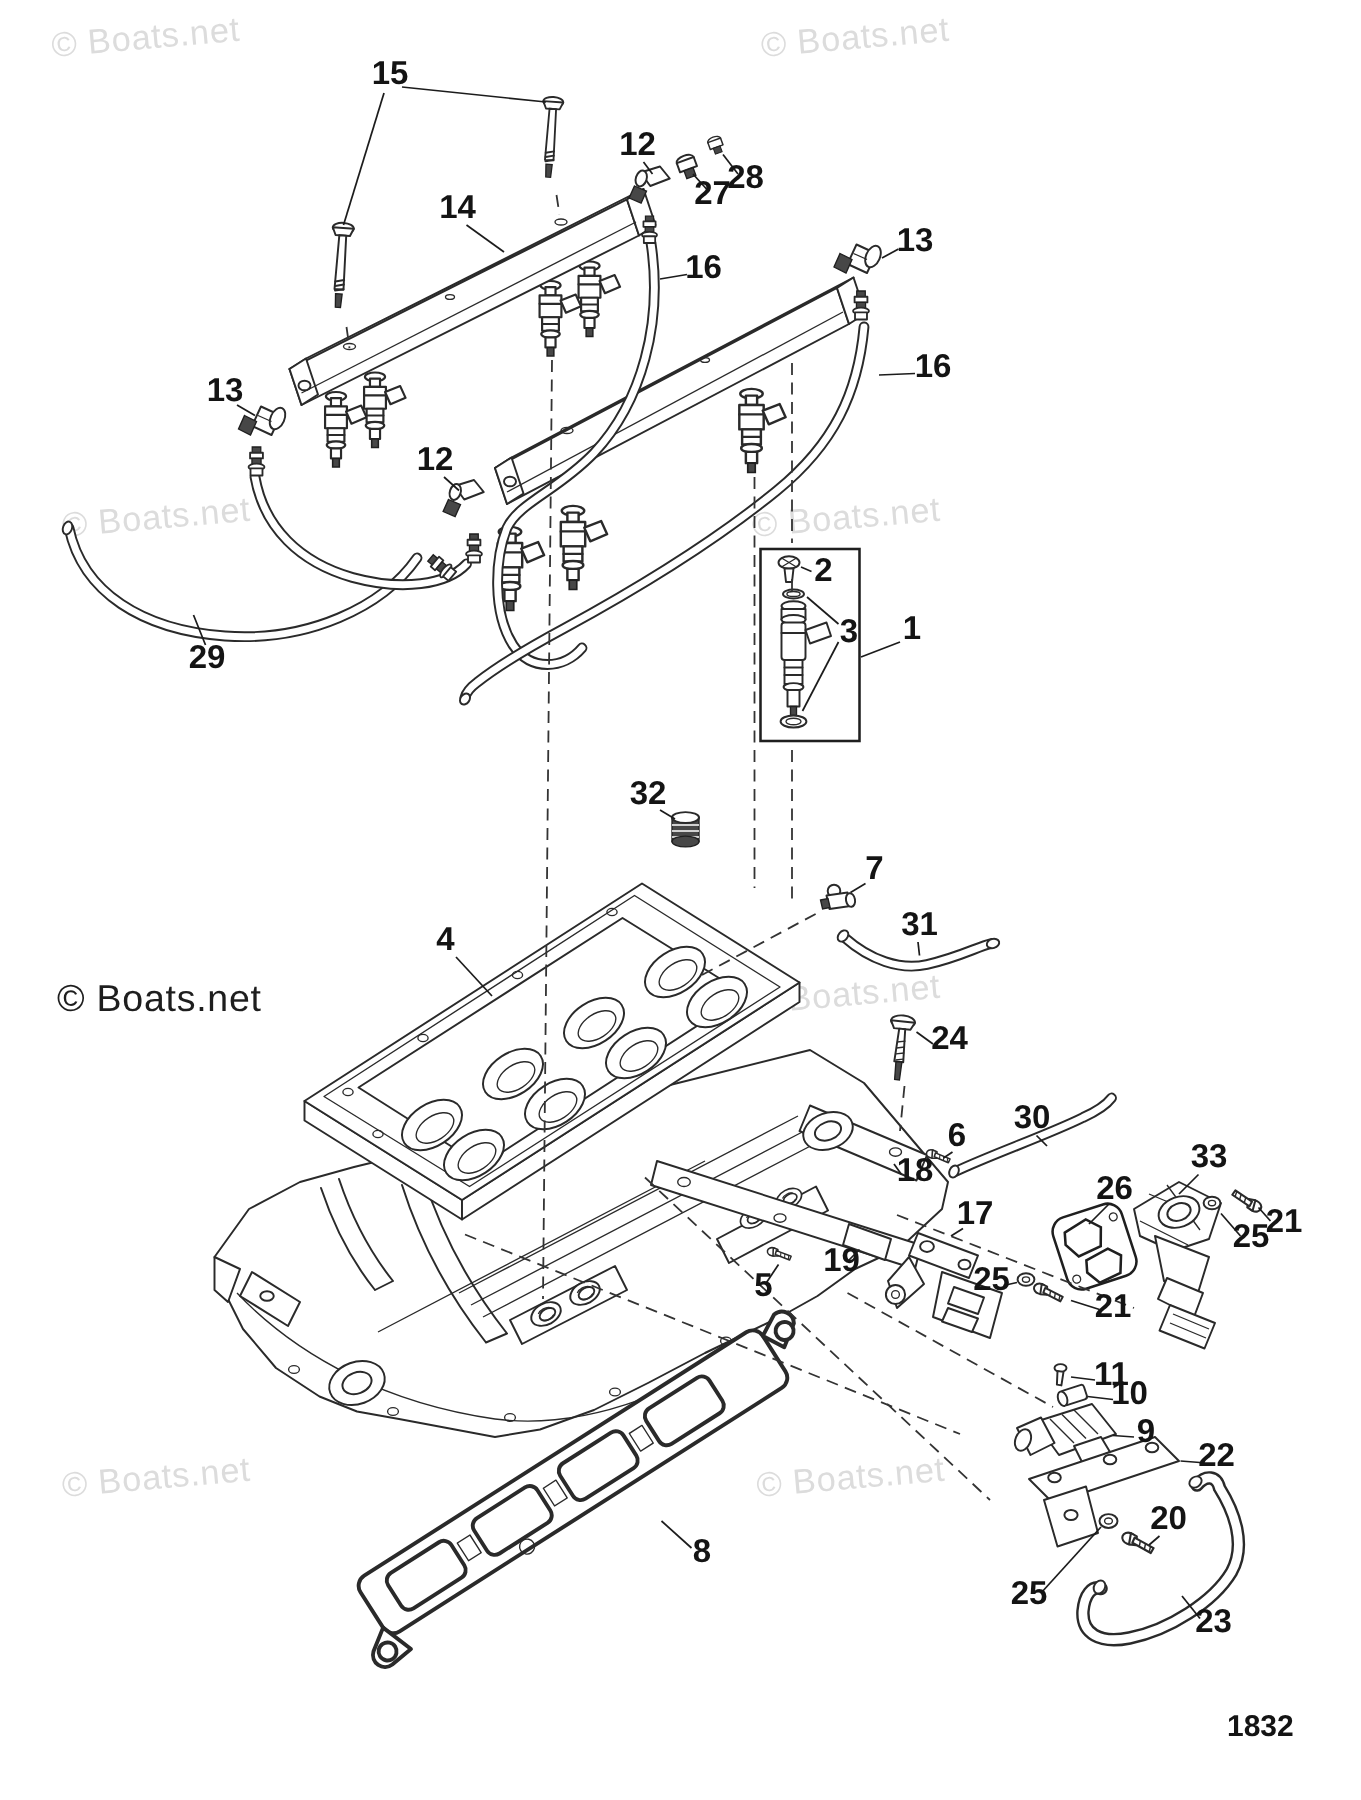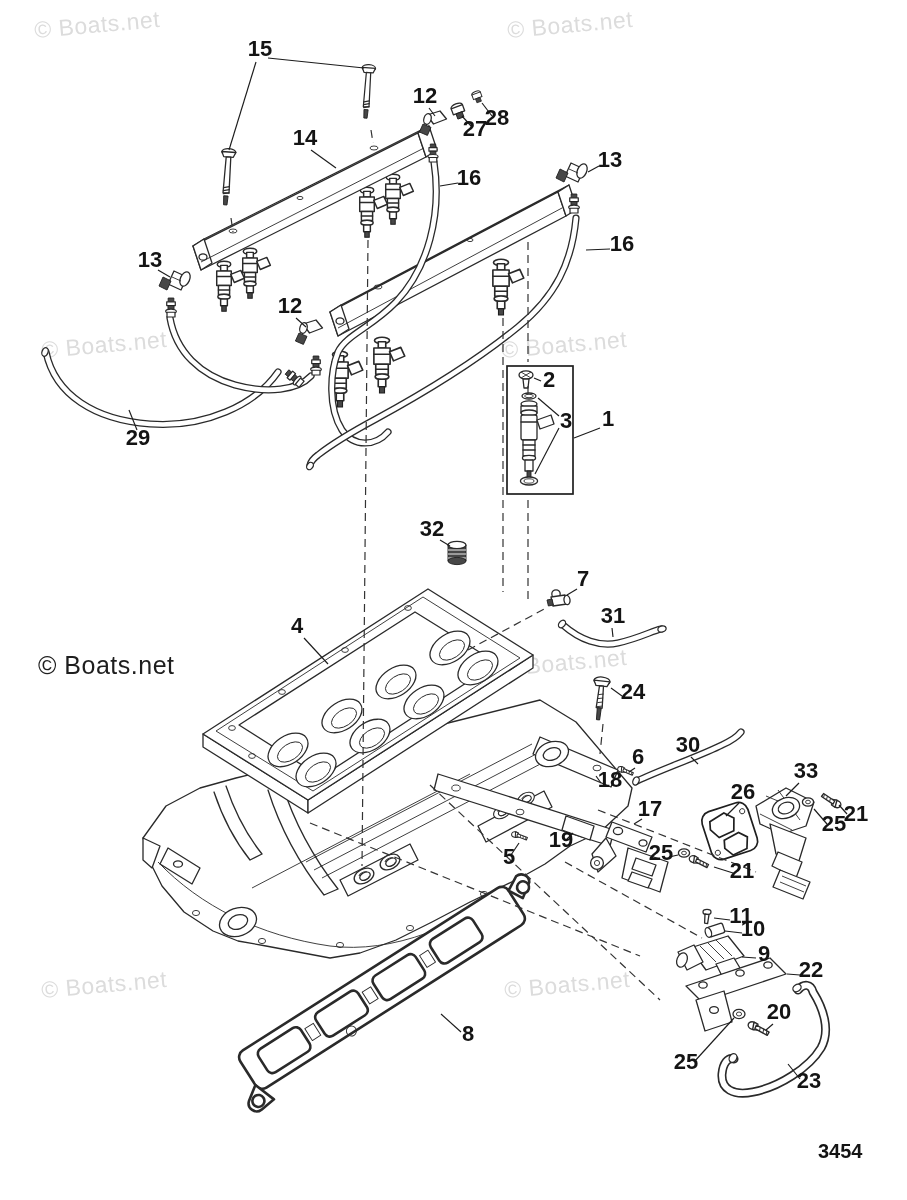--- a/index.html
+++ b/index.html
@@ -481,14 +481,14 @@
         <text x="779" y="1019" text-anchor="middle" class="co">20</text>
         <line x1="461" y1="1032" x2="441" y2="1014" class="ldr"></line>
         <text x="468" y="1041" text-anchor="middle" class="co">8</text>
         <line x1="694" y1="1062" x2="734" y2="1018" class="ldr"></line>
         <text x="686" y="1069" text-anchor="middle" class="co">25</text>
         <line x1="800" y1="1079" x2="788" y2="1064" class="ldr"></line>
         <text x="809" y="1088" text-anchor="middle" class="co">23</text>
       </g>
   </svg>
 
-  <div class="diagnum">3454</div>
+  <div class="diagnum">1832</div>
 </div>
 
 </body></html>

